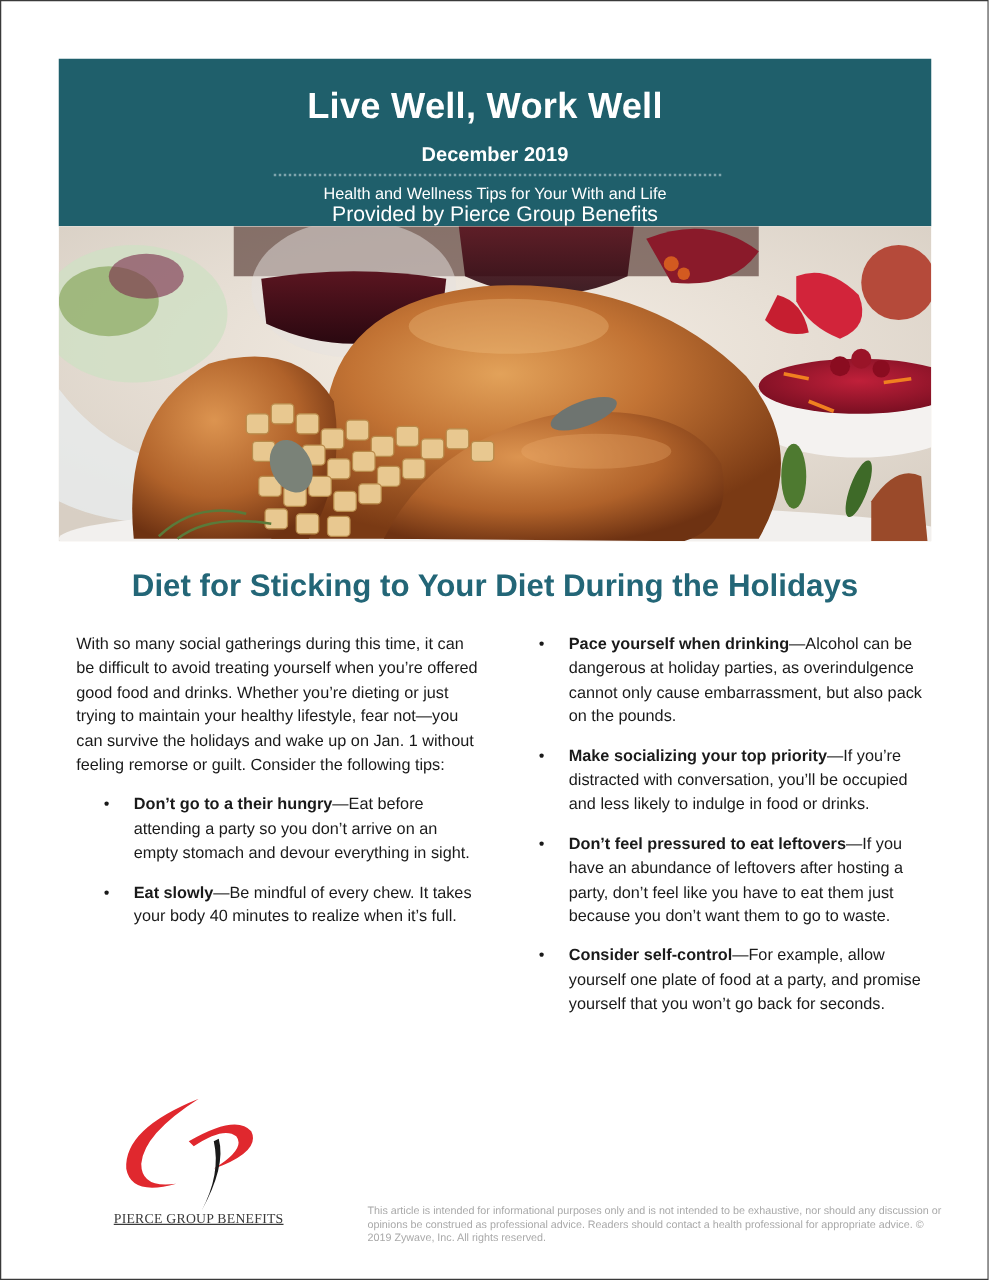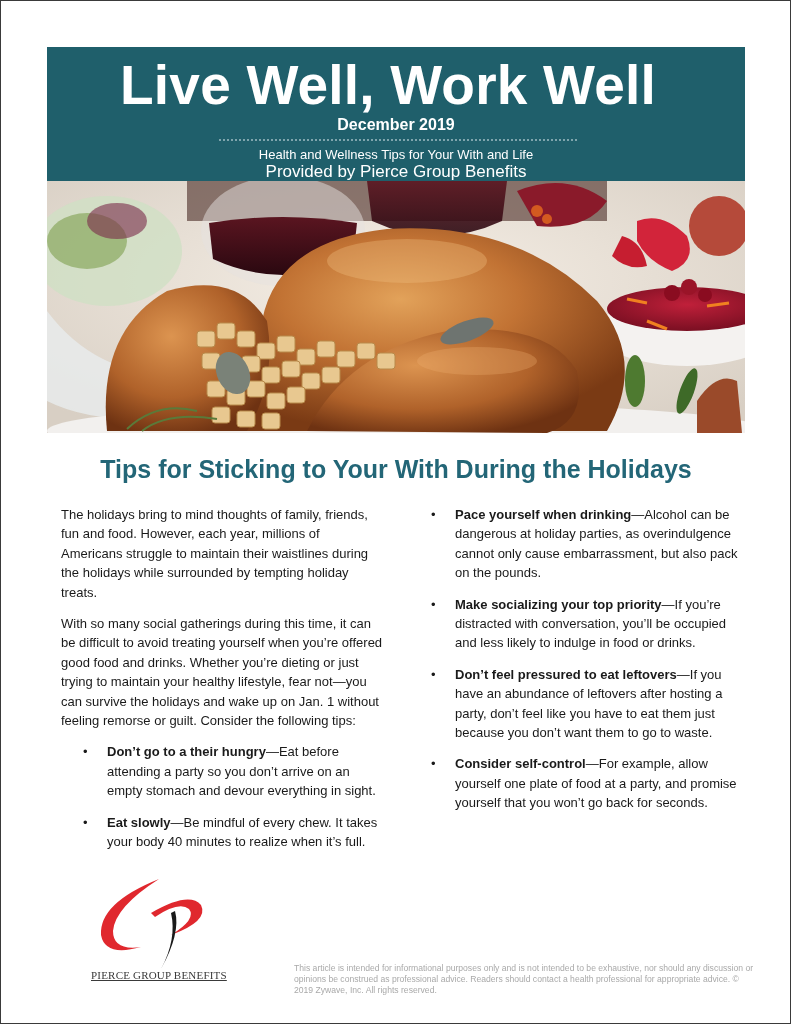--- a/index.html
+++ b/index.html
@@ -1,20 +1,20 @@
 <!DOCTYPE html>
 <html><head>
 <meta charset="utf-8">
 <style>
   html, body { margin: 0; padding: 0; background: #ffffff; }
   body { width: 791px; height: 1024px; position: relative; overflow: hidden; font-family: "Liberation Sans", sans-serif; }
   .page { position: absolute; left: 0; top: 0; width: 789px; height: 1022px; border: 1px solid #3a3a3a; background: #fff; }
 
   .banner { position: absolute; left: 46px; top: 46px; width: 698px; height: 134px; background: #1f5f6b; color: #fff; text-align: center; }
-  .banner .title { position: absolute; left: 0; right: 16px; top: 12px; font-size: 55px; font-weight: bold; letter-spacing: 0.2px; line-height: 52px; }
+  .banner .title { position: absolute; left: 0; right: 16px; top: 12px; font-size: 29px; font-weight: bold; letter-spacing: 0.2px; line-height: 52px; }
   .banner .date { position: absolute; left: 0; right: 0; top: 68px; font-size: 16px; font-weight: bold; line-height: 20px; text-align: center; }
   .banner .sep { position: absolute; left: 172px; width: 358px; top: 92px; height: 0; border-top: 2px dotted #7fa5ad; }
   .banner .sub1 { position: absolute; left: 0; right: 0; top: 99px; font-size: 13px; line-height: 17px; }
   .banner .sub2 { position: absolute; left: 0; right: 0; top: 116px; font-size: 17px; line-height: 17px; text-align: center; }
 
   .hero { position: absolute; left: 46px; top: 180px; width: 698px; height: 252px; overflow: hidden; background: #efe9e2; }
 
   .headline { position: absolute; left: 46px; width: 698px; top: 452px; text-align: center; color: #236677; font-size: 25px; font-weight: bold; line-height: 32px; }
 
   .col { position: absolute; font-size: 13px; line-height: 19.4px; color: #1a1a1a; }
@@ -145,24 +145,23 @@
 
       <ellipse cx="588" cy="200" rx="10" ry="26" fill="#4e7a30"></ellipse>
       <ellipse cx="640" cy="210" rx="7" ry="24" fill="#3e6a28" transform="rotate(20 640 210)"></ellipse>
       <path d="M80 248 Q110 220 150 230" stroke="#5a7a3a" stroke-width="2" fill="none"></path>
       <path d="M95 250 Q120 230 170 238" stroke="#5a7a3a" stroke-width="2" fill="none"></path>
 
       <path d="M650 220 Q670 190 690 200 L695 252 L650 252 Z" fill="#9a4a2a"></path>
     </svg>
   </div>
 
-  <div class="headline">Tips for Sticking to Your With During the Holidays</div>
+  <div class="headline">Diet for Sticking to Your Diet During the Holidays</div>
 
   <div class="col col-left">
-    <p>The holidays bring to mind thoughts of family, friends, fun and food. However, each year, millions of Americans struggle to maintain their waistlines during the holidays while surrounded by tempting holiday treats.</p>
     <p>With so many social gatherings during this time, it can be difficult to avoid treating yourself when you’re offered good food and drinks. Whether you’re dieting or just trying to maintain your healthy lifestyle, fear not—you can survive the holidays and wake up on Jan. 1 without feeling remorse or guilt. Consider the following tips:</p>
     <ul>
       <li>
         <span class="bullet">•</span>
         <b>Don’t go to a their hungry</b><span>—Eat before attending a party so you don’t arrive on an empty stomach and devour everything in sight.</span>
       </li>
       <li>
         <span class="bullet">•</span>
         <b>Eat slowly</b><span>—Be mindful of every chew. It takes your body 40 minutes to realize when it’s full.</span>
       </li>

